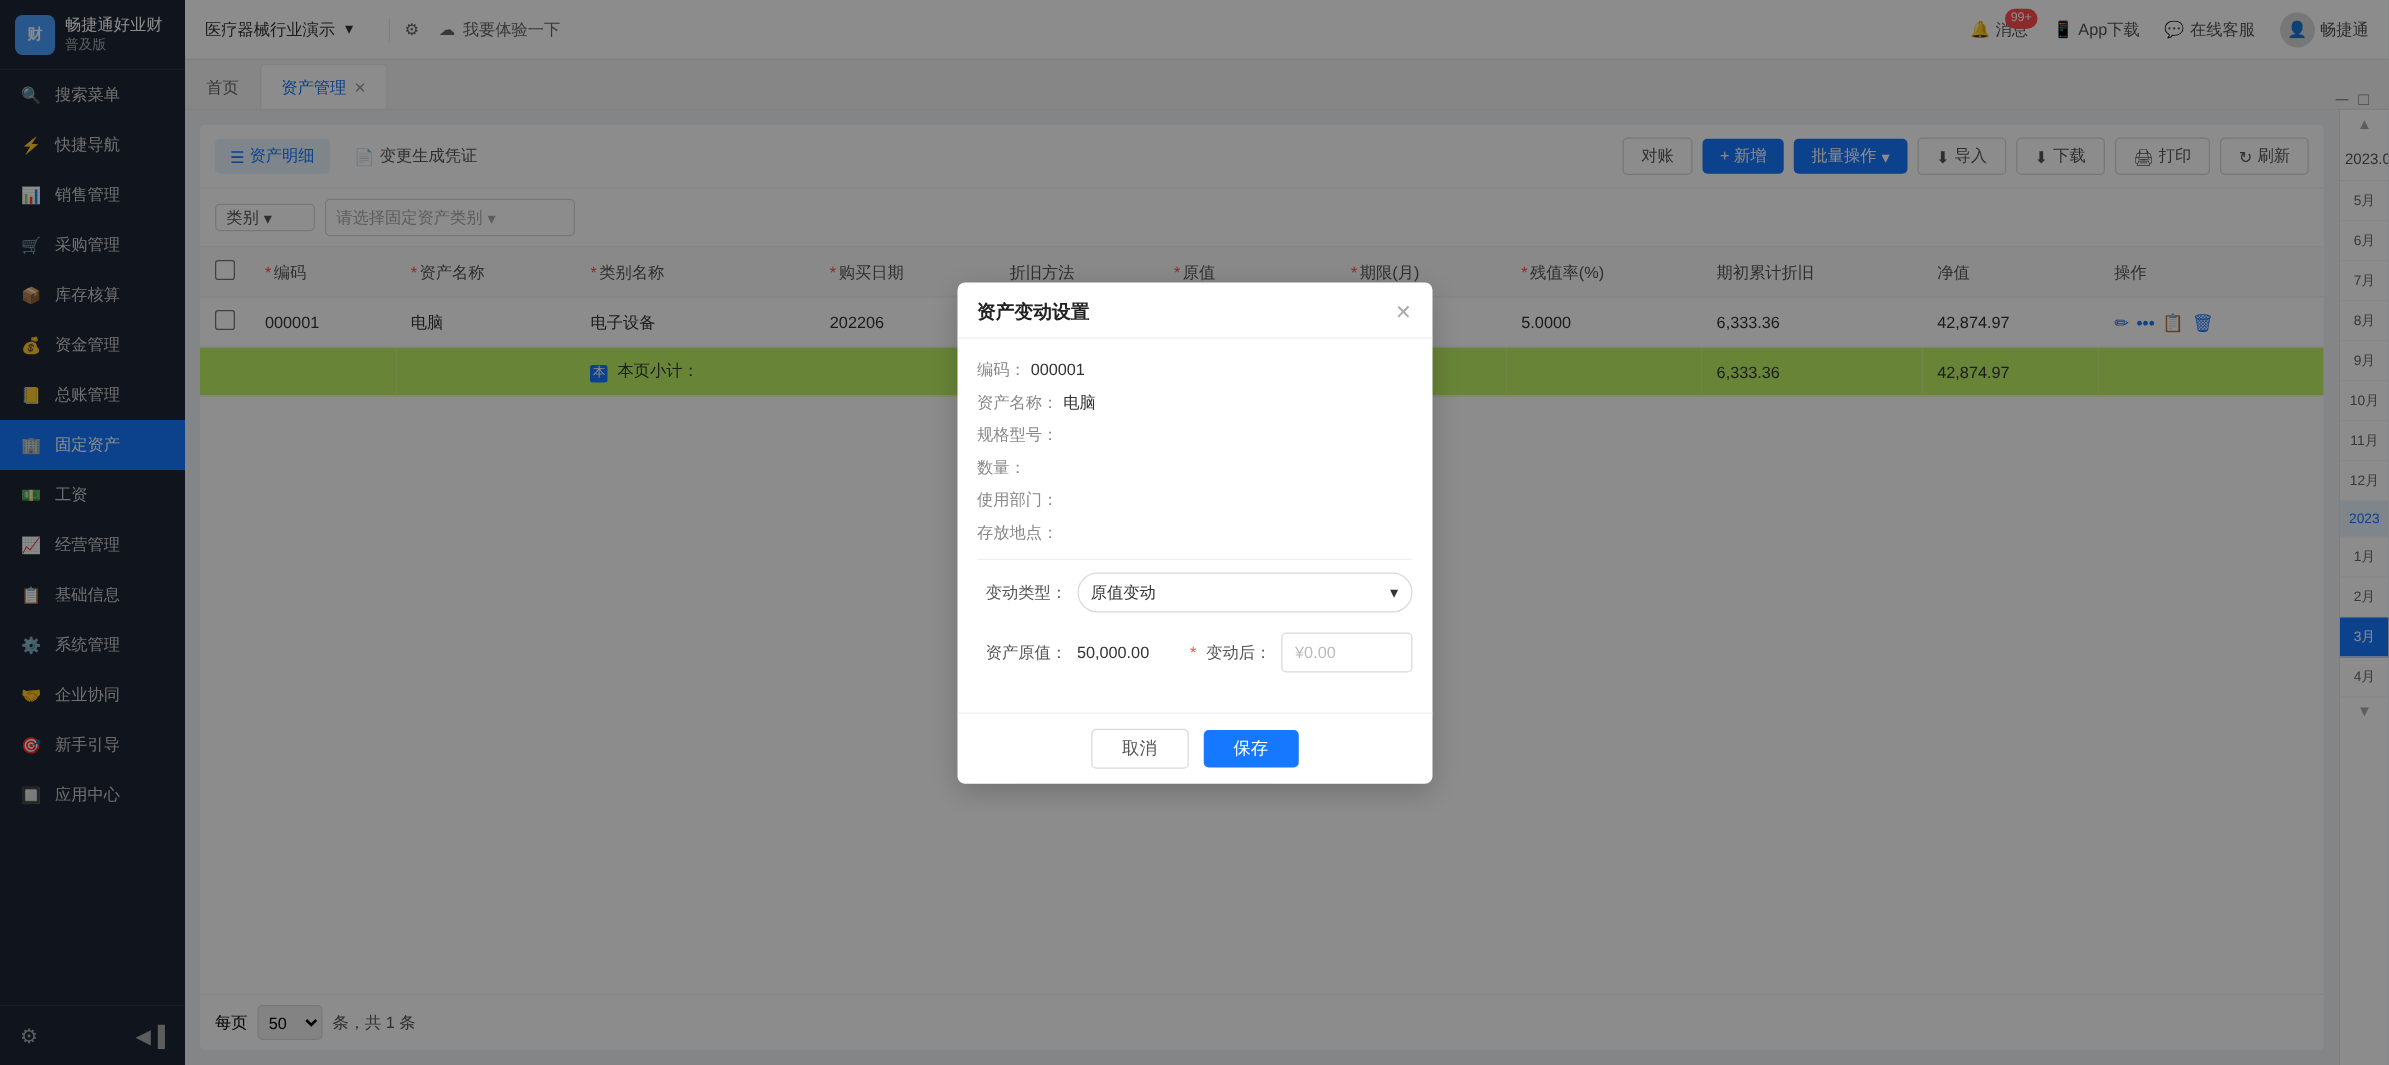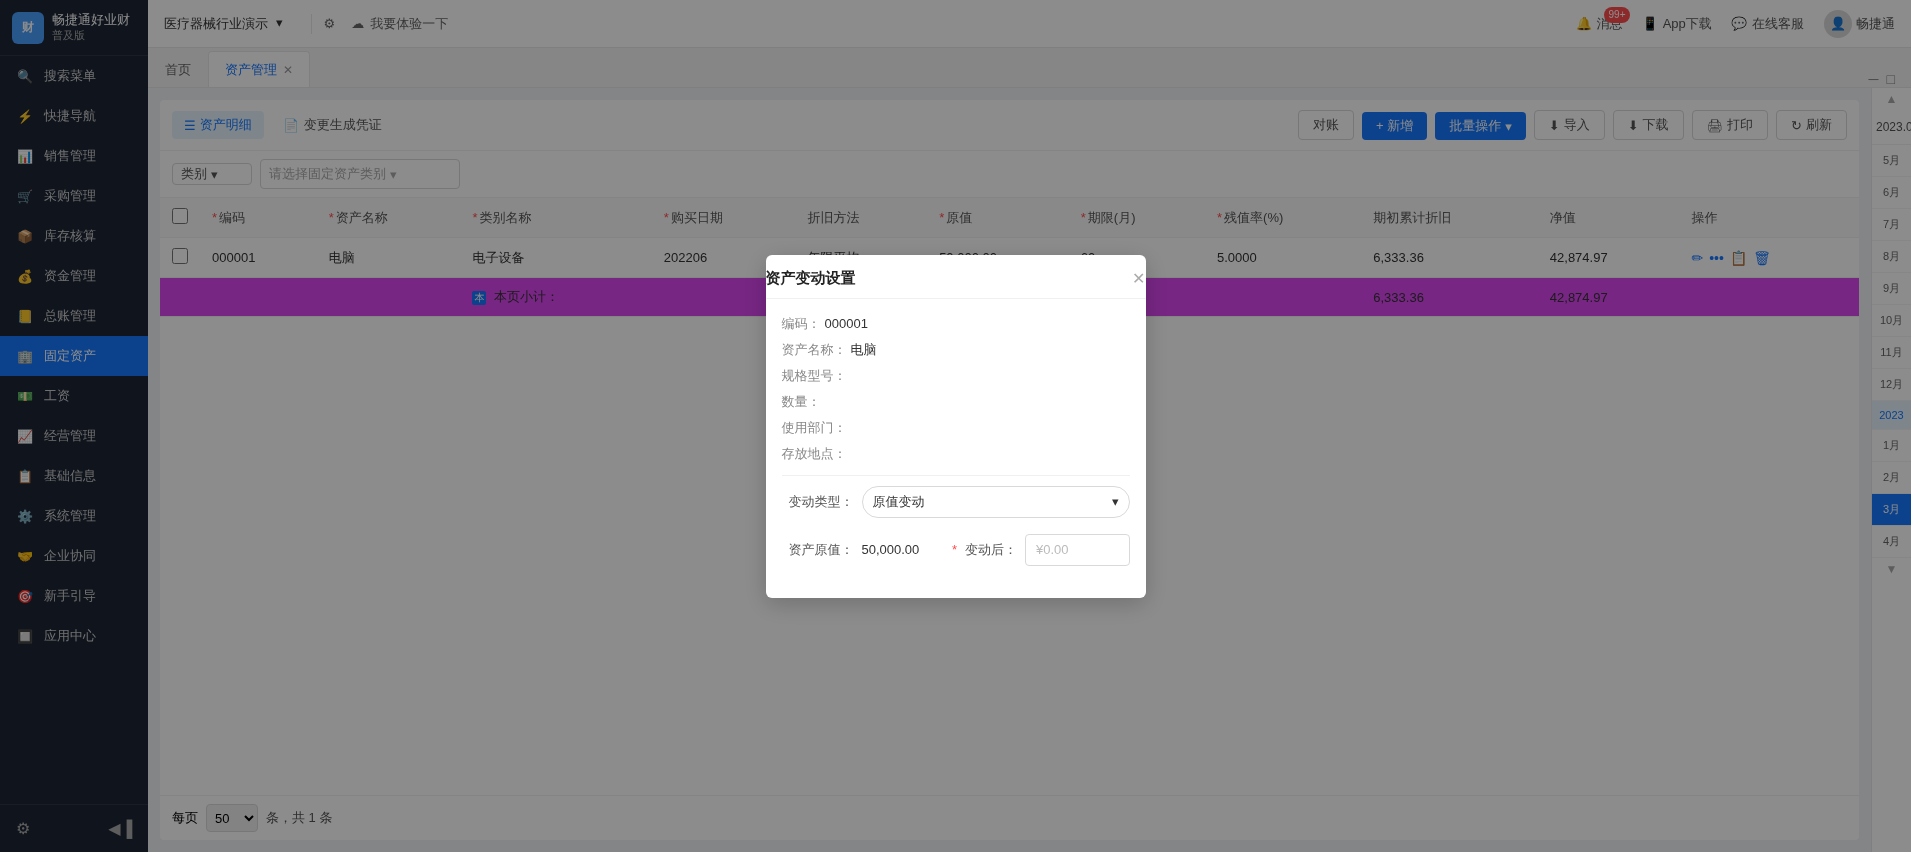--- a/index.html
+++ b/index.html
@@ -48,35 +48,35 @@
     .content-panel { background: #fff; border-radius: 4px; flex: 1; display: flex; flex-direction: column; overflow: hidden; }
 
     
     .panel-toolbar { padding: 10px 12px; display: flex; align-items: center; gap: 8px; border-bottom: 1px solid #f0f0f0; flex-shrink: 0; }
     .btn-tab { display: flex; align-items: center; gap: 4px; padding: 5px 12px; border-radius: 4px; font-size: 13px; cursor: pointer; border: none; }
     .btn-tab.active { background: #e6f4ff; color: #1677ff; }
     .btn-tab.inactive { background: transparent; color: #555; }
     .btn-primary { background: #1677ff; color: white; padding: 5px 14px; border-radius: 4px; font-size: 13px; cursor: pointer; border: none; }
     .btn-default { background: #fff; color: #555; padding: 5px 14px; border-radius: 4px; font-size: 13px; cursor: pointer; border: 1px solid #d9d9d9; display: flex; align-items: center; gap: 4px; }
     .btn-batch { background: #1677ff; color: white; padding: 5px 14px; border-radius: 4px; font-size: 13px; cursor: pointer; border: none; display: flex; align-items: center; gap: 4px; }
-    .toolbar-right { margin-left: auto; display: flex; align-items: flex-end; gap: 8px; }
+    .toolbar-right { margin-left: auto; display: flex; align-items: center; gap: 8px; }
 
     
     .filter-row { padding: 8px 12px; display: flex; align-items: center; gap: 8px; border-bottom: 1px solid #f0f0f0; flex-shrink: 0; }
     .filter-select { height: 22px; padding: 0 8px; border: 1px solid #d9d9d9; border-radius: 4px; font-size: 13px; color: #555; display: flex; align-items: center; gap: 4px; cursor: pointer; min-width: 80px; }
     .filter-select-long { height: 30px; padding: 0 8px; border: 1px solid #d9d9d9; border-radius: 4px; font-size: 13px; color: #aaa; display: flex; align-items: center; gap: 4px; cursor: pointer; min-width: 200px; }
 
     
     .table-container { flex: 1; overflow: auto; }
     .table { width: 100%; border-collapse: collapse; }
     .table th { background: #fafafa; color: #555; font-weight: 500; padding: 10px 12px; border-bottom: 1px solid #f0f0f0; font-size: 13px; text-align: left; white-space: nowrap; }
     .table td { padding: 10px 12px; border-bottom: 1px solid #f0f0f0; font-size: 13px; color: #333; white-space: nowrap; }
     .required-star { color: #ff4d4f; margin-right: 2px; }
     .table-checkbox { width: 16px; height: 16px; cursor: pointer; }
-    .subtotal-row td { background: #d946ef; color: #333; }
+    .subtotal-row td { background: #bef264; color: #333; }
     .subtotal-icon { display: inline-block; width: 14px; height: 14px; background: #1677ff; color: white; font-size: 10px; border-radius: 2px; text-align: center; line-height: 14px; margin-right: 4px; }
     .action-icons { display: flex; align-items: center; gap: 6px; }
     .action-icon { color: #1677ff; cursor: pointer; font-size: 14px; }
 
     
     .right-dates { width: 40px; background: #fff; flex-shrink: 0; border-left: 1px solid #e8e8e8; display: flex; flex-direction: column; overflow: hidden; }
     .right-date-header { padding: 10px 4px; font-size: 12px; color: #555; border-bottom: 1px solid #f0f0f0; text-align: center; }
     .right-date-item { padding: 8px 4px; font-size: 11px; color: #666; text-align: center; border-bottom: 1px solid #f5f5f5; cursor: pointer; }
     .right-date-item.current { background: #1677ff; color: white; }
     .right-date-item.highlight { background: #e6f4ff; color: #1677ff; }
@@ -85,21 +85,21 @@
     
     .pagination { padding: 8px 12px; display: flex; align-items: center; gap: 8px; border-top: 1px solid #f0f0f0; flex-shrink: 0; }
     .page-size-select { height: 28px; padding: 0 4px; border: 1px solid #d9d9d9; border-radius: 4px; font-size: 13px; }
     .page-info { font-size: 13px; color: #555; }
 
     
     .overlay { position: fixed; top: 0; left: 0; width: 1911px; height: 852px; background: rgba(0,0,0,0.45); z-index: 100; display: flex; align-items: center; justify-content: center; }
 
     
     .modal { background: #fff; border-radius: 6px; width: 380px; box-shadow: 0 6px 24px rgba(0,0,0,0.2); z-index: 101; overflow: hidden; }
-    .modal-header { padding: 14px 0 10px; display: flex; align-items: center; justify-content: space-between; border-bottom: 1px solid #f0f0f0; }
+    .modal-header { padding: 14px 16px 10px; display: flex; align-items: center; justify-content: space-between; border-bottom: 1px solid #f0f0f0; }
     .modal-title { font-size: 15px; font-weight: 600; color: #222; }
     .modal-close { color: #aaa; cursor: pointer; font-size: 16px; }
     .modal-body { padding: 16px; }
     .modal-info-grid { display: grid; grid-template-columns: 1fr; gap: 8px 16px; margin-bottom: 12px; }
     .modal-info-row { display: flex; align-items: center; font-size: 13px; }
     .modal-info-label { color: #888; margin-right: 4px; white-space: nowrap; }
     .modal-info-value { color: #333; }
     .modal-divider { height: 1px; background: #f0f0f0; margin: 10px 0; }
     .modal-form-row { display: flex; align-items: center; margin-bottom: 16px; }
     .modal-form-label { color: #555; font-size: 13px; margin-right: 8px; white-space: nowrap; width: 72px; text-align: right; }
@@ -439,14 +439,18 @@
       <div class="modal-form-row">
         <span class="modal-form-label">资产原值：</span>
         <span class="modal-info-value" style="flex:1;font-size:13px;color:#333;">50,000.00</span>
         <span style="color:#ff4d4f;margin: 0 8px;">*</span>
         <span class="modal-form-label" style="width:auto;">变动后：</span>
         <div class="modal-form-input-placeholder">
           <span>¥0.00</span>
         </div>
       </div>
     </div>
+    <div class="modal-footer">
+      <button class="btn-cancel">取消</button>
+      <button class="btn-save">保存</button>
+    </div>
   </div>
 </div>
 
 </body></html>

